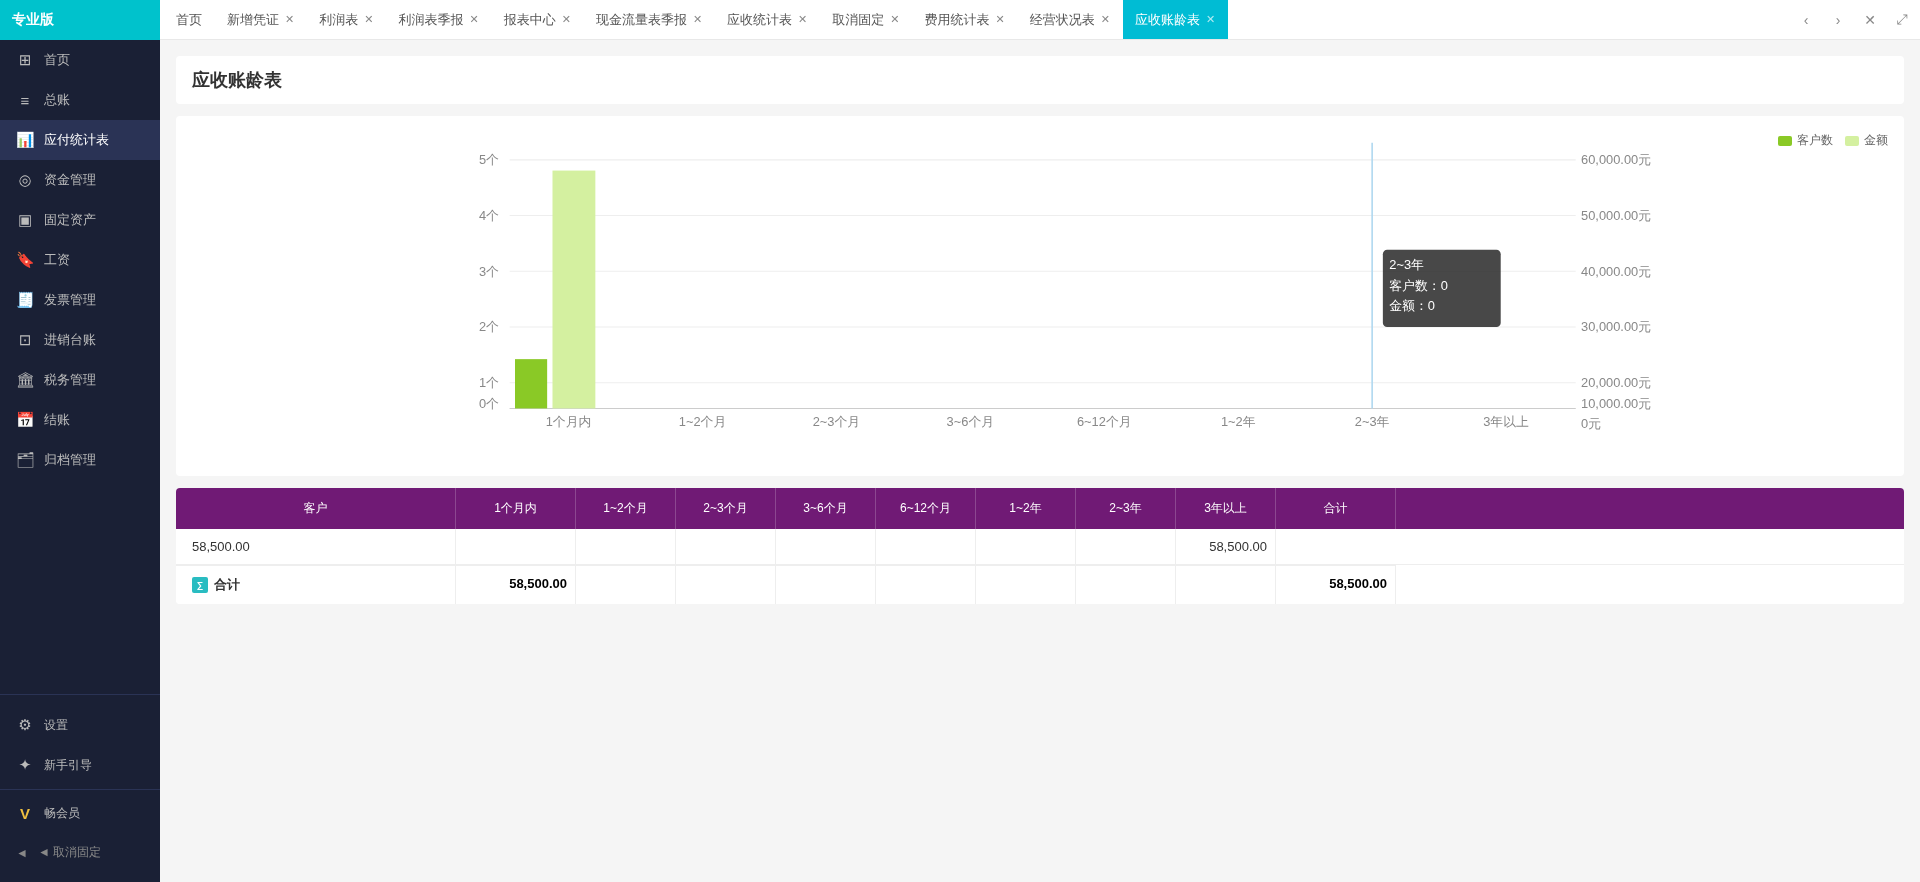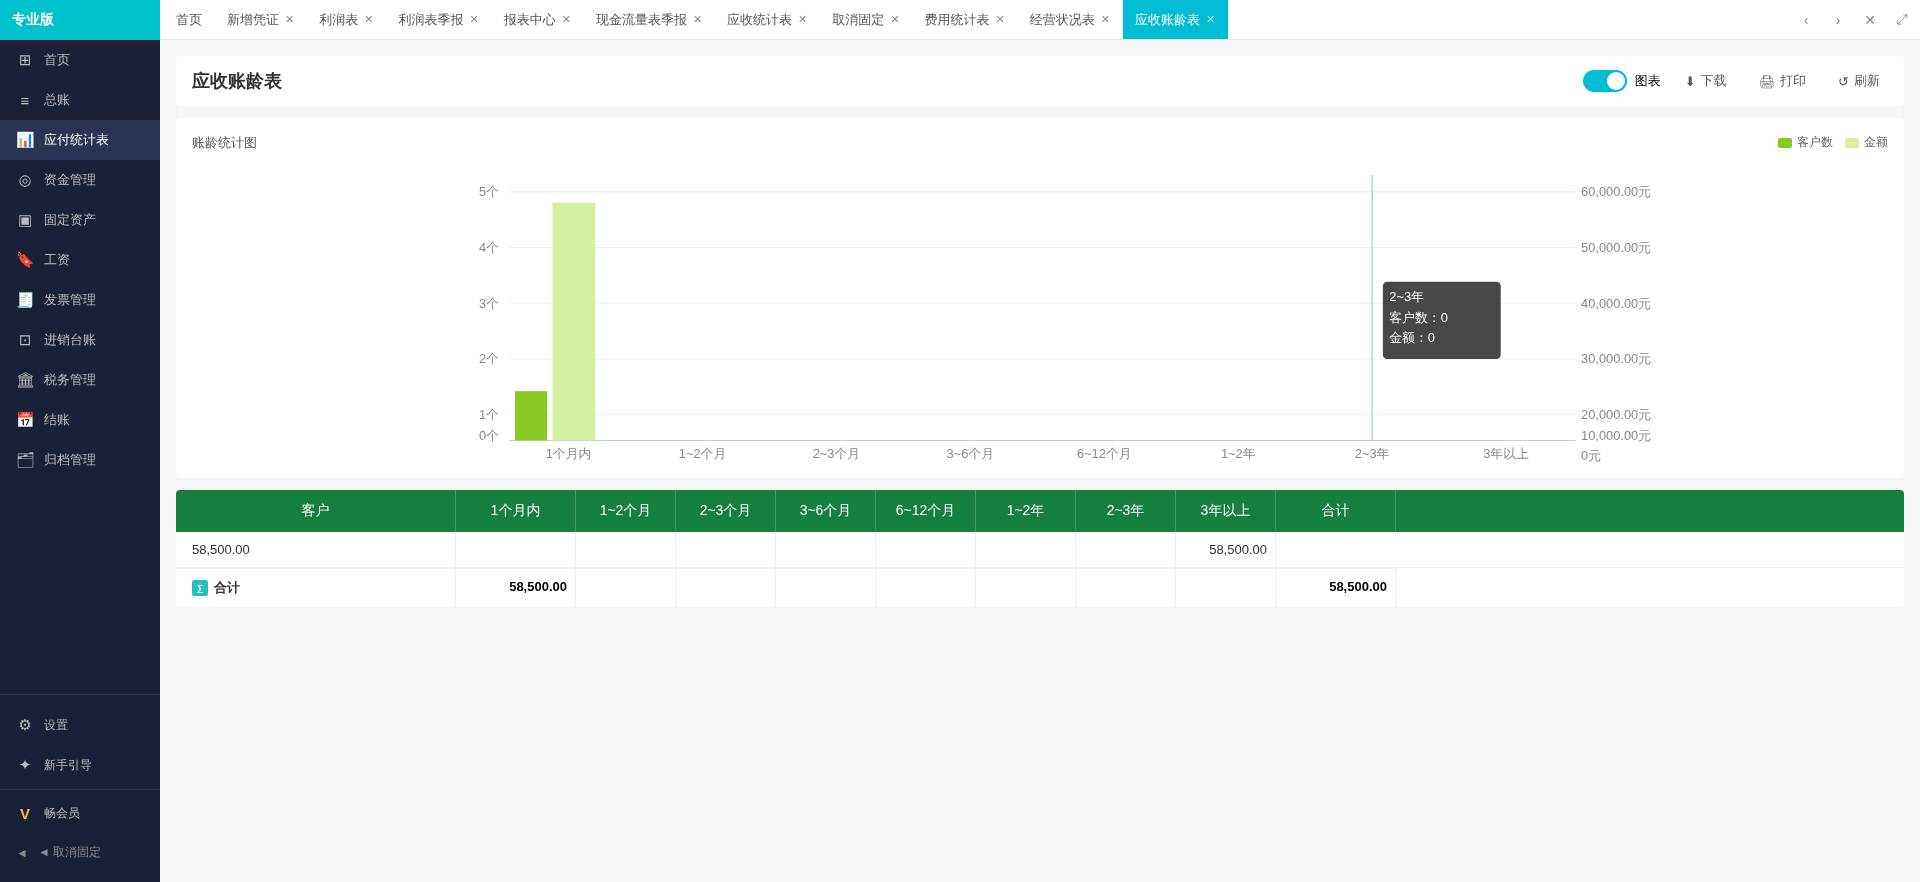--- a/index.html
+++ b/index.html
@@ -177,25 +177,25 @@
     .legend-item { display: flex; align-items: center; gap: 5px; }
     .legend-dot { width: 14px; height: 10px; border-radius: 2px; }
 
     
     .data-table {
       background: white;
       border-radius: 4px;
       overflow: hidden;
     }
     .table-header {
-      background: #15803d;
+      background: #701a75;
       display: grid;
       grid-template-columns: 280px 120px 100px 100px 100px 100px 100px 100px 100px 120px;
       color: white;
-      font-size: 14px;
+      font-size: 12px;
     }
     .table-header .th {
       padding: 12px 8px;
       text-align: center;
       border-right: 1px solid rgba(255,255,255,0.2);
     }
     .table-row-data {
       display: grid;
       grid-template-columns: 280px 120px 100px 100px 100px 100px 100px 100px 100px 120px;
       border-bottom: 1px solid #eee;
@@ -378,42 +378,23 @@
       <div class="tab-action-btn">›</div>
       <div class="tab-action-btn">✕</div>
       <div class="tab-action-btn">⤢</div>
     </div>
   </div>
 
   <div class="page-content">
 
     <div class="page-header">
       <h1 class="page-title">应收账龄表</h1>
-      <div class="header-actions">
-        <div class="toggle-switch">
-          <div class="toggle"></div>
-          <span>图表</span>
-        </div>
-        <div class="header-btn">
-          <span>⬇</span>
-          <span>下载</span>
-        </div>
-        <div class="header-btn">
-          <span>🖨</span>
-          <span>打印</span>
-        </div>
-        <div class="header-btn">
-          <span>↺</span>
-          <span>刷新</span>
-        </div>
-      </div>
     </div>
 
     <div class="chart-area" style="height: 360px;">
-      <div class="chart-title">账龄统计图</div>
 
       <div class="chart-legend">
         <div class="legend-item">
           <div class="legend-dot" style="background:#8ac926;"></div>
           <span>客户数</span>
         </div>
         <div class="legend-item">
           <div class="legend-dot" style="background:#d4f0a0;"></div>
           <span>金额</span>
         </div>

